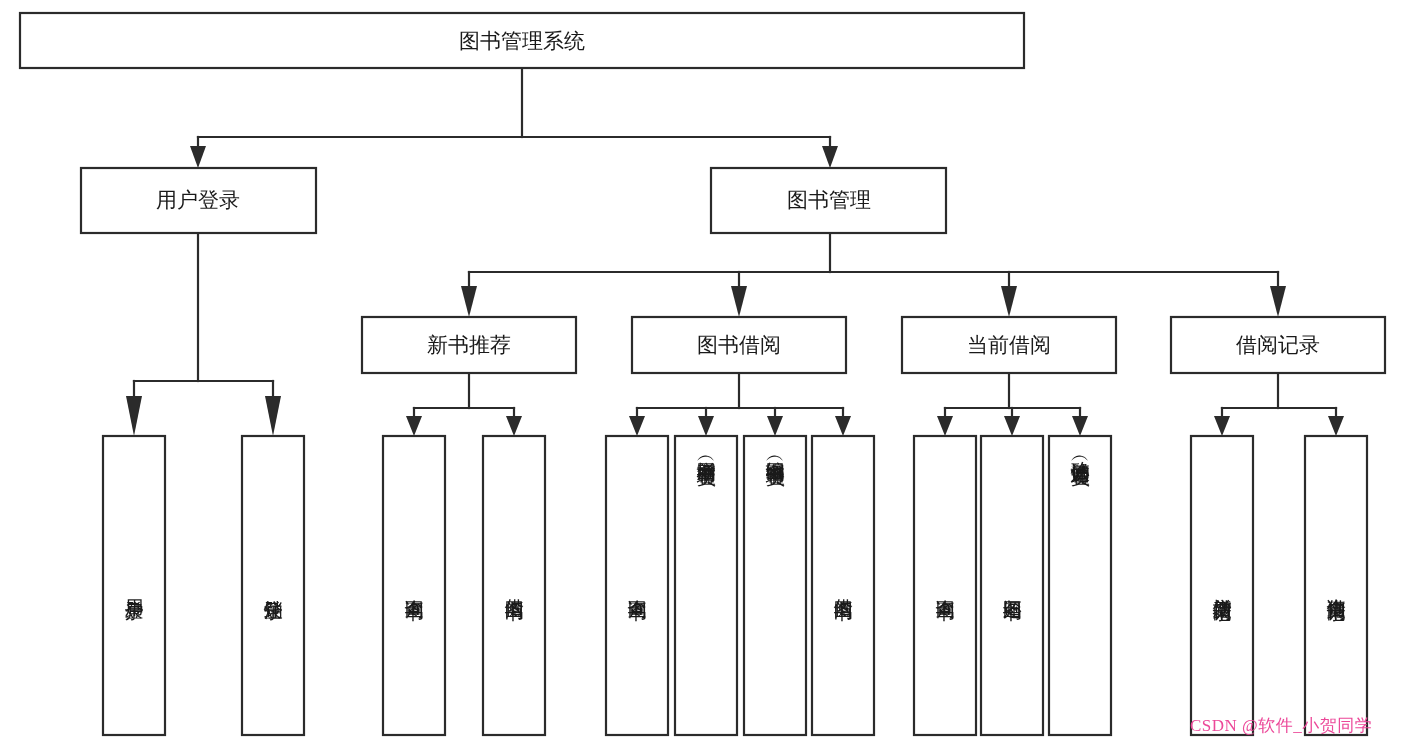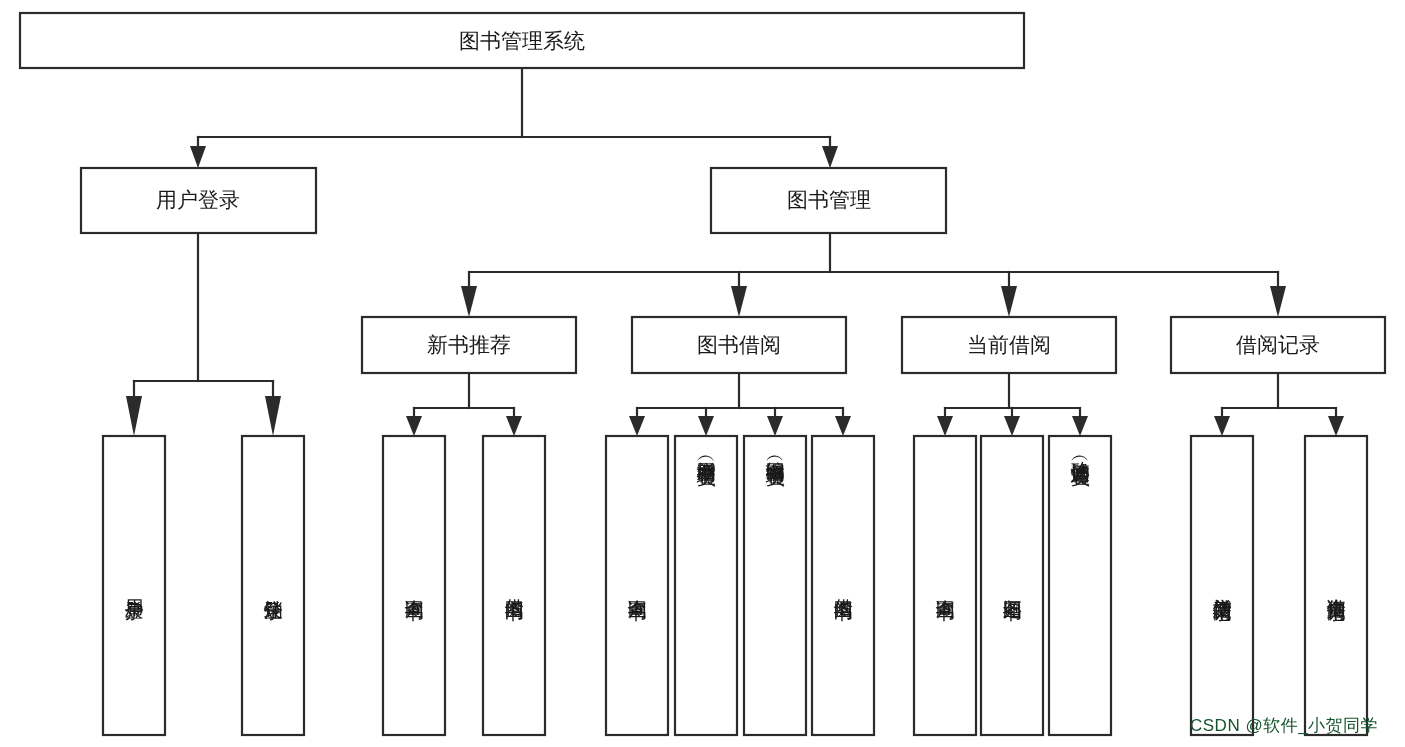--- a/index.html
+++ b/index.html
@@ -63,23 +63,23 @@
     align-items: center;
     justify-content: center;
     white-space: nowrap;
     pointer-events: none;
     user-select: none;
   }
   .watermark {
     position: absolute;
     left: 1190px;
     top: 714px;
-    font-family: Liberation Sans, sans-serif;
+    font-family: Liberation Serif, serif;
     font-size: 17px;
-    color: #14532d;
+    color: #ec4899;
     letter-spacing: 0.5px;
     white-space: nowrap;
   }
 </style>
 </head>
 <body>
 
 <div id="diagram-root">
 
   <svg id="flowchart" viewBox="0 0 1405 747">

